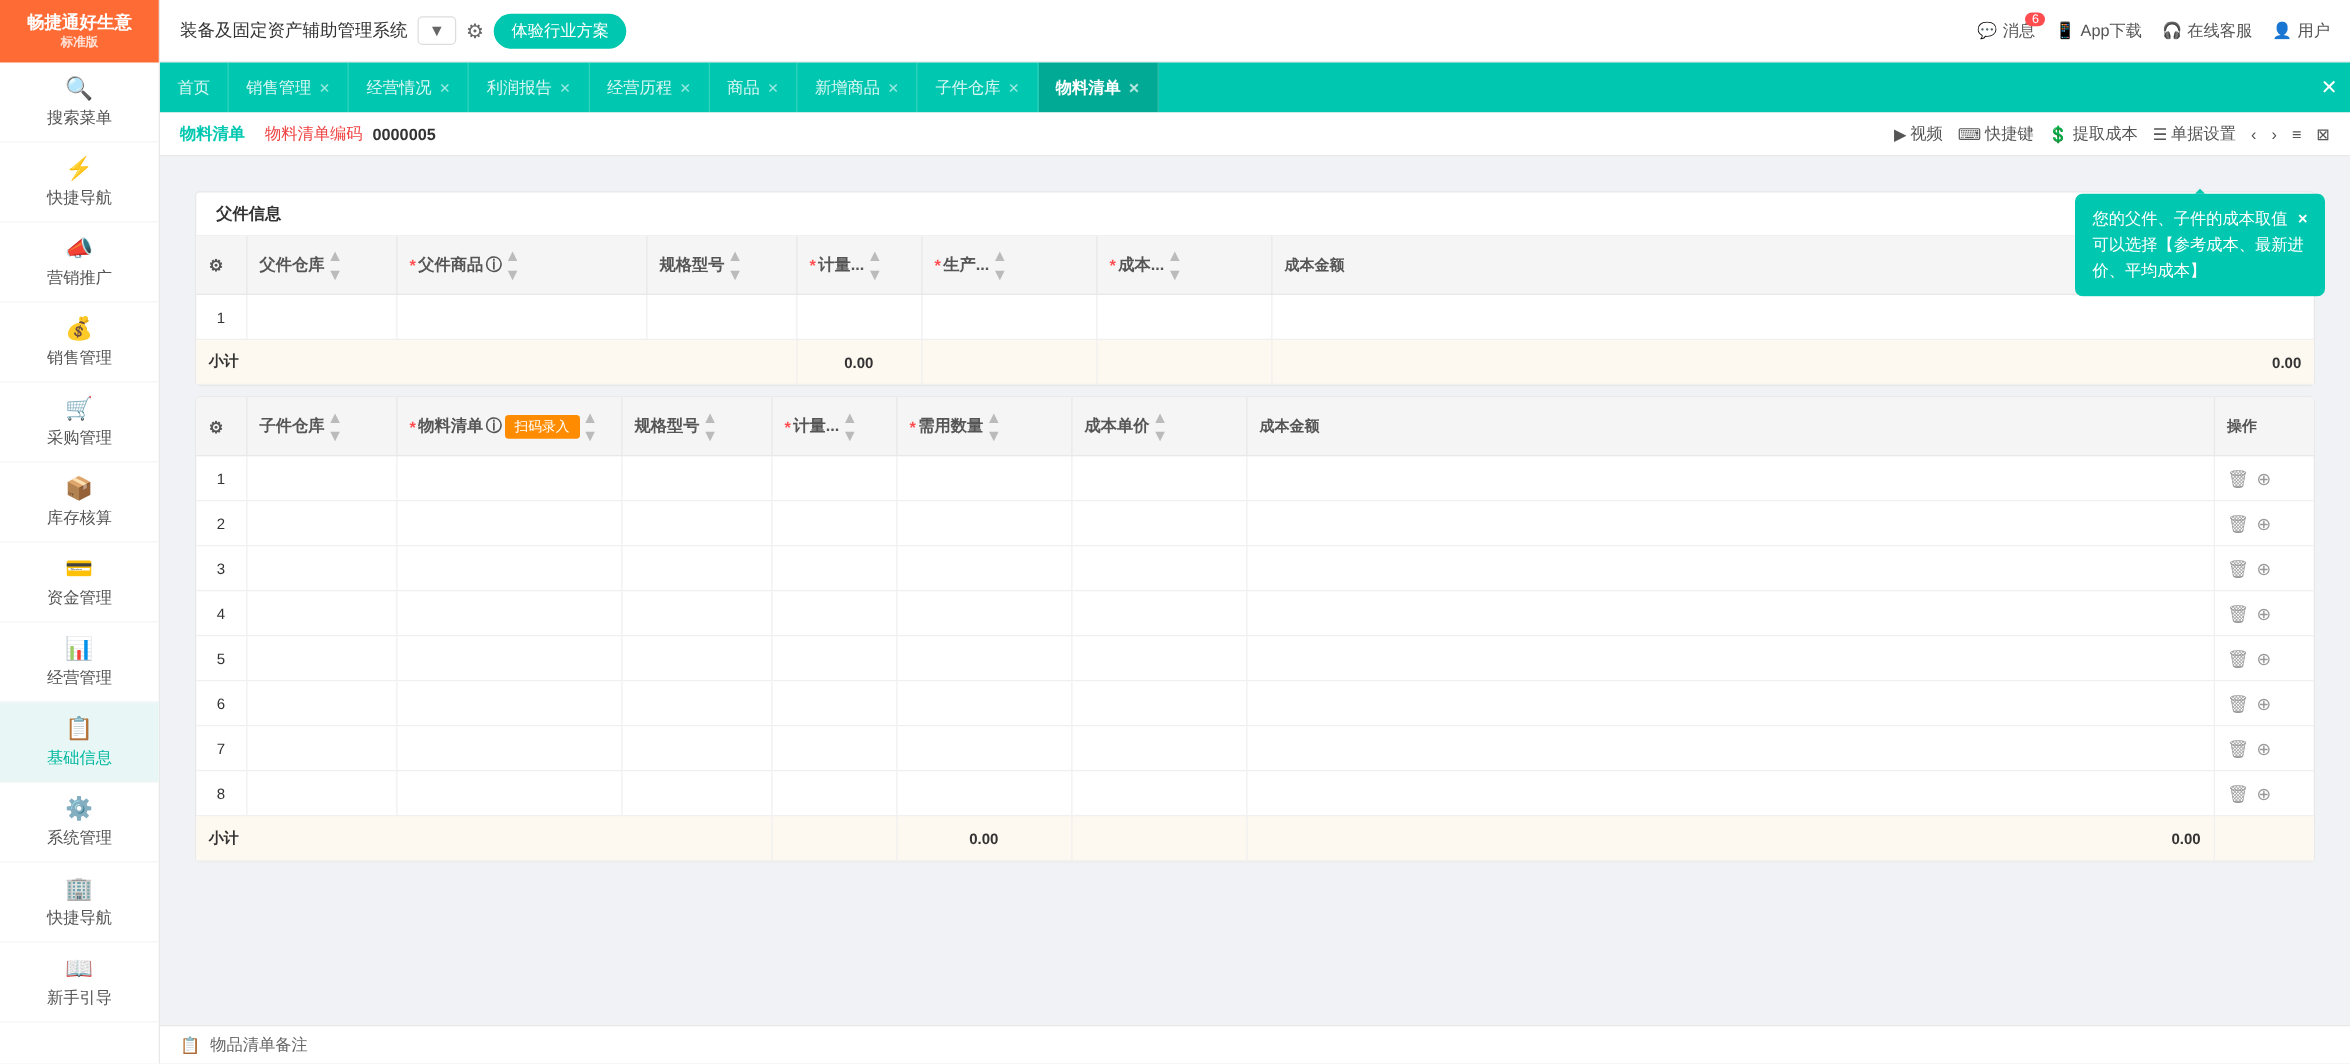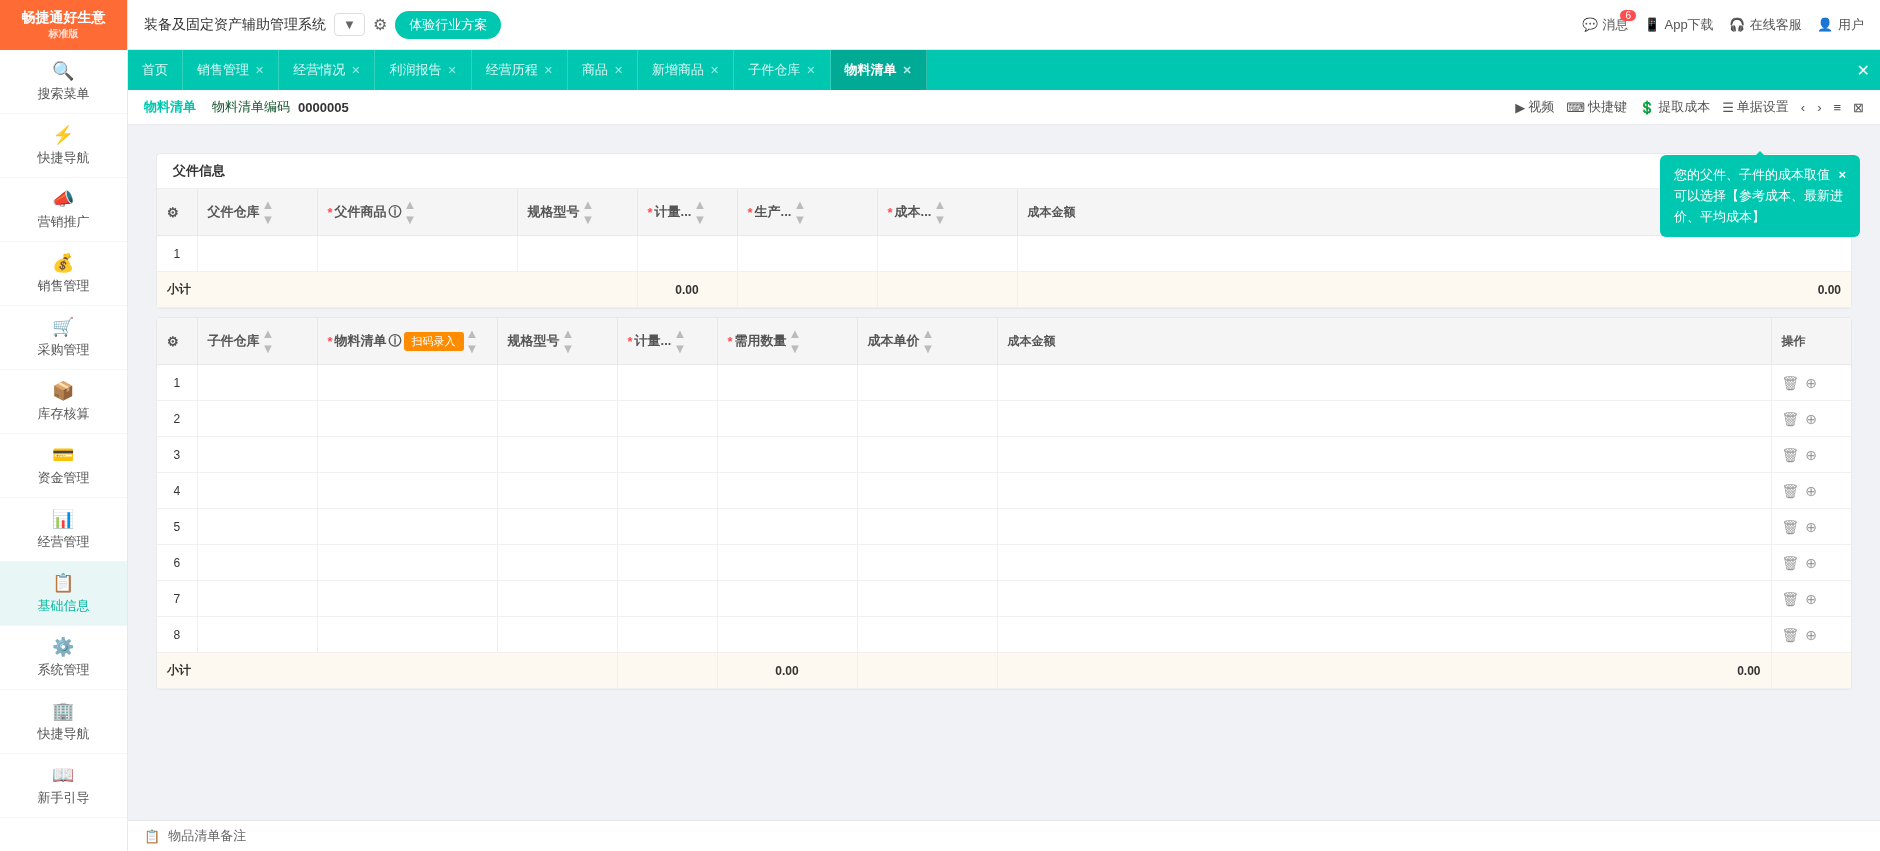--- a/index.html
+++ b/index.html
@@ -158,21 +158,21 @@
       border-bottom: 1px solid #e8e8e8;
     }
     .page-breadcrumb {
       display: flex;
       align-items: center;
       gap: 8px;
       font-size: 13px;
     }
     .page-breadcrumb .current { color: #00c8b0; font-weight: bold; }
     .page-breadcrumb .sep { color: #bbb; }
-    .code-label { color: #14532d; }
+    .code-label { color: #ef4444; }
     .code-value { color: #333; font-weight: bold; }
     .page-actions {
       display: flex;
       align-items: center;
       gap: 12px;
       font-size: 12px;
       color: #555;
     }
     .page-actions-item {
       display: flex;

